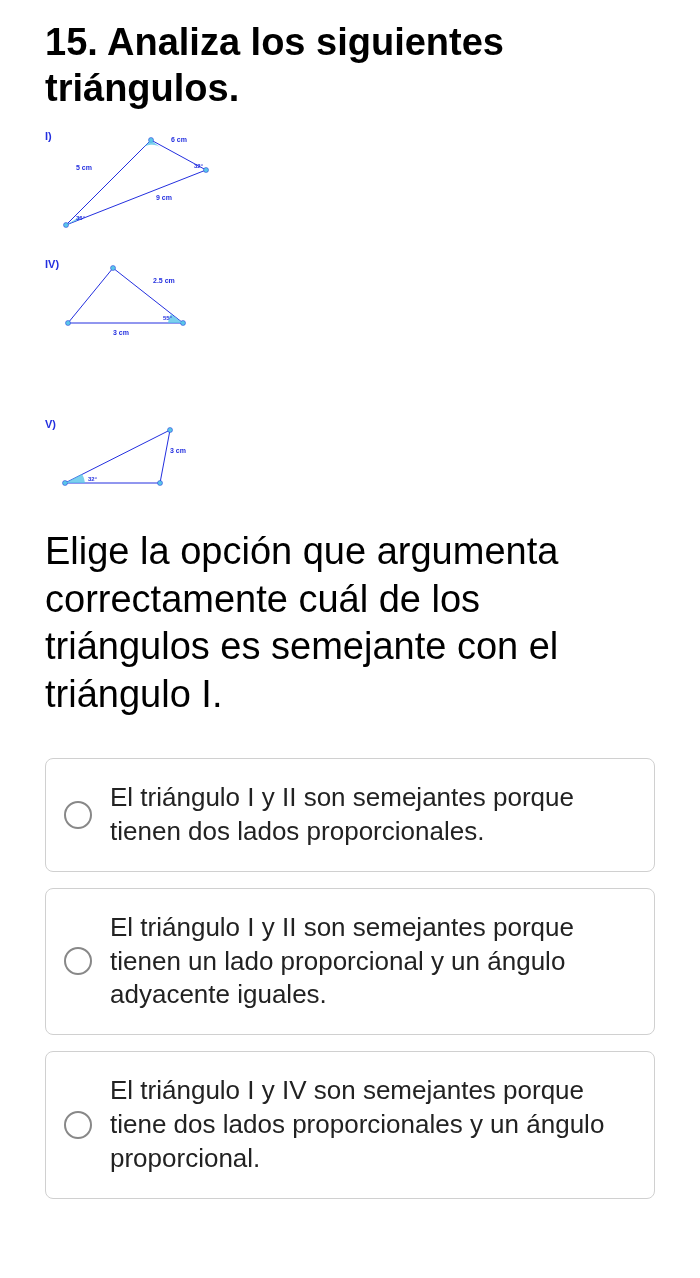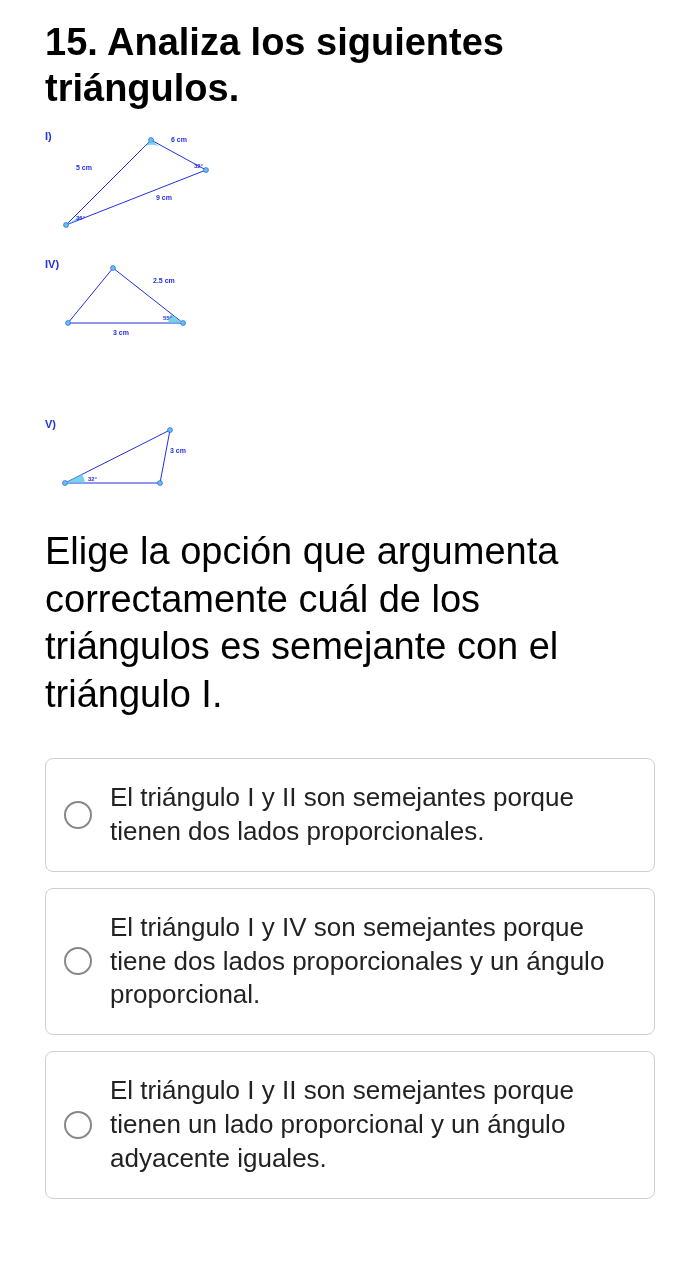--- a/index.html
+++ b/index.html
@@ -142,19 +142,19 @@
 
 <h2 class="subtitle">Elige la opción que argumenta correctamente cuál de los triángulos es semejante con el triángulo I.</h2>
 
 <div class="options">
   <div class="option">
     <div class="radio"></div>
     <div class="option-text">El triángulo I y II son semejantes porque tienen dos lados proporcionales.</div>
   </div>
   <div class="option">
     <div class="radio"></div>
-    <div class="option-text">El triángulo I y IV son semejantes porque tiene dos lados proporcionales y un ángulo proporcional.</div>
+    <div class="option-text">El triángulo I y II son semejantes porque tienen un lado proporcional y un ángulo adyacente iguales.</div>
   </div>
   <div class="option">
     <div class="radio"></div>
-    <div class="option-text">El triángulo I y II son semejantes porque tienen un lado proporcional y un ángulo adyacente iguales.</div>
+    <div class="option-text">El triángulo I y IV son semejantes porque tiene dos lados proporcionales y un ángulo proporcional.</div>
   </div>
 </div>
 
 </body></html>

